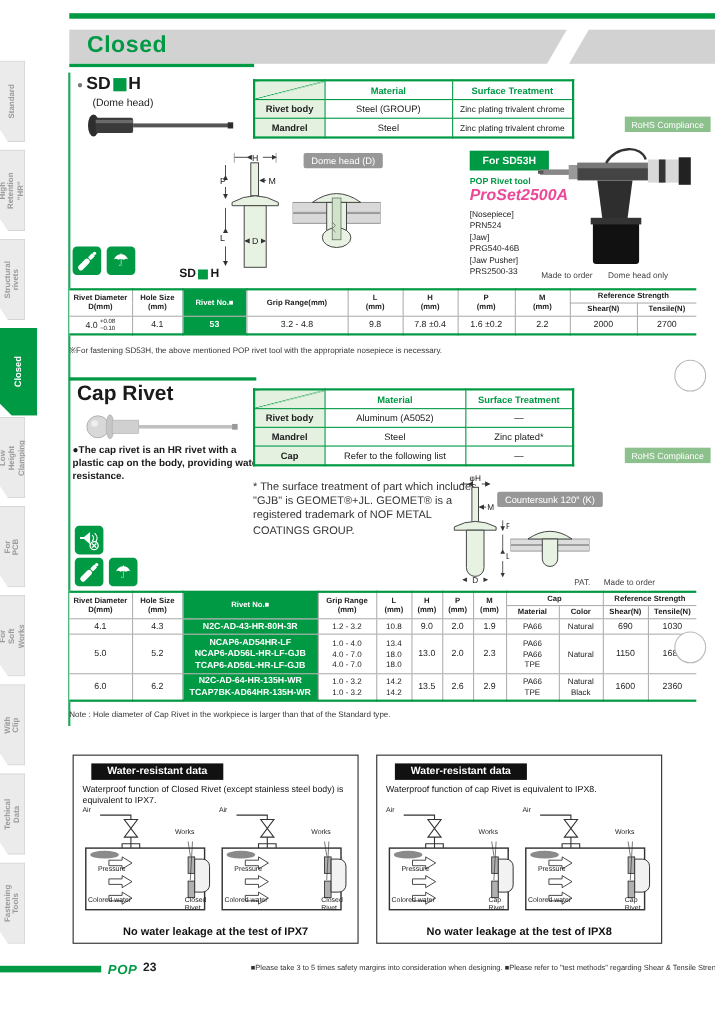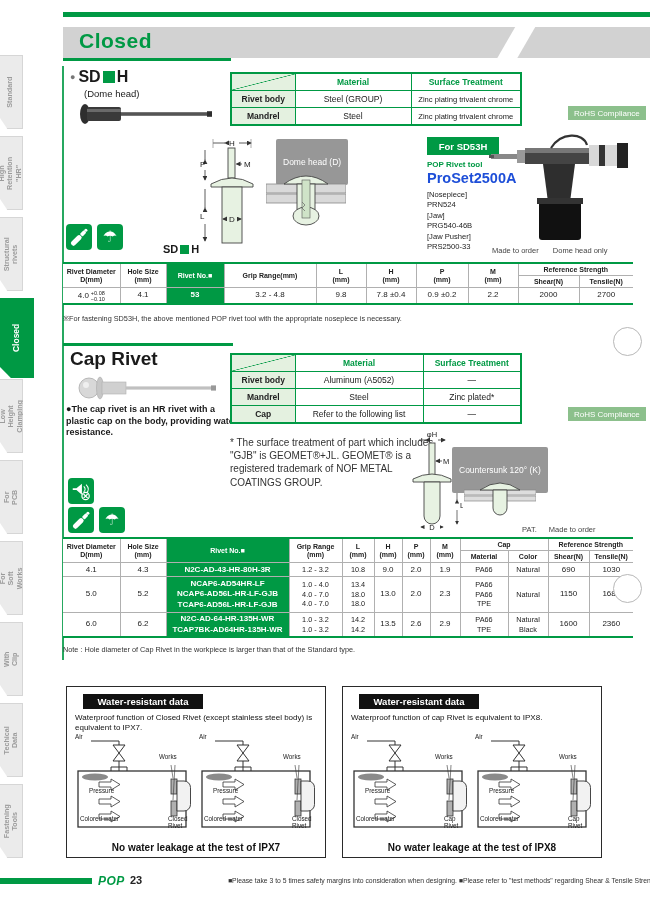--- a/index.html
+++ b/index.html
@@ -16,21 +16,21 @@
   
   .side-tab{position:absolute;left:0;width:22px;height:72px;background:#ebebeb;border:1px solid #d6d6d6;border-left:none;
             display:flex;align-items:center;justify-content:center;
             clip-path:polygon(0 0,100% 0,100% 100%,32% 100%,0 calc(100% - 11px));}
   .side-tab .lbl{transform:rotate(-90deg);width:66px;font-size:7.2px;line-height:1.15;text-align:center;color:#9b9b9b;font-weight:bold;}
   .side-tab.active{width:34px;height:80px;background:#009944;border:none;}
   .side-tab.active .lbl{color:#fff;font-size:8.5px;}
   
   .gsq{display:inline-block;width:12px;height:12px;background:#009944;margin:0 2px;}
   .gsq.small{width:9px;height:9px;}
-  .badge-gray{background:#979797;color:#fff;font-size:8.5px;padding:18px 7px;border-radius:2px;white-space:nowrap;}
+  .badge-gray{background:#979797;color:#fff;font-size:8.5px;padding:2px 7px;border-radius:2px;white-space:nowrap;}
   .rohs{background:#8cc08c;color:#fff;font-size:8px;padding:2.5px 6px;white-space:nowrap;margin-left:41px;}
   .gicon{position:absolute;width:26px;height:26px;background:#009944;border-radius:4px;
          display:flex;align-items:center;justify-content:center;}
   .gicon .uml{color:#fff;font-size:16px;line-height:1;font-family:"DejaVu Sans",sans-serif;}
   .pre{white-space:pre-line;}
   
   .mtab{position:absolute;border-collapse:collapse;table-layout:fixed;width:290px;font-size:8.5px;background:#fff;border:2px solid #009944;}
   .mtab td{border:1px solid #009944;height:16px;text-align:center;vertical-align:middle;padding:0 2px;}
   .mtab .mh{color:#009944;font-weight:bold;}
   .mtab .ml{background:#e4f1e0;font-weight:bold;color:#222;}
@@ -45,21 +45,21 @@
   .dtab th{font-size:7px;font-weight:bold;color:#222;line-height:1.15;}
   .dtab td{font-size:8px;color:#222;line-height:1.3;}
   .gcell{background:#009944;color:#fff !important;}
   .code{font-size:6.9px;font-weight:bold;line-height:1.5;}
   .tolwrap{display:inline-flex;flex-direction:column;font-size:5.5px;line-height:1.1;vertical-align:middle;margin-left:2px;text-align:left;}
   .tnote{position:absolute;font-size:7.3px;color:#333;}
   
   #tool-for{left:427px;top:137px;width:72px;height:18px;background:#009944;color:#fff;
             font-size:9.5px;font-weight:bold;display:flex;align-items:center;justify-content:center;}
   #tool-kind{left:427px;top:160px;font-size:8px;font-weight:bold;color:#009944;}
-  #tool-name{left:427px;top:170px;font-size:14.5px;font-weight:bold;color:#1d4ed8;}
+  #tool-name{left:427px;top:170px;font-size:14.5px;font-weight:bold;color:#ec4899;font-style:italic;}
   .tool-line{position:absolute;left:427px;font-size:7.6px;color:#222;}
   
   .wbox{position:absolute;width:258px;height:170px;border:1.5px solid #2a2a2a;background:#fff;}
   .whead{position:absolute;left:16px;top:7px;width:120px;height:15px;background:#111;color:#fff;
          font-size:9.5px;font-weight:bold;display:flex;align-items:center;justify-content:center;}
   .wdesc{position:absolute;left:8px;top:26px;width:244px;font-size:8px;line-height:1.25;color:#111;}
   .wdiag{position:absolute;width:120px;height:98px;}
   .wl{position:absolute;font-size:6.3px;color:#222;white-space:nowrap;}
   .wl.wr{white-space:normal;width:26px;line-height:1.15;}
   .wres{position:absolute;left:0;right:0;bottom:4px;text-align:center;font-size:10px;font-weight:bold;color:#111;}
@@ -311,21 +311,21 @@
           <span>4.0</span><span class="tolwrap">
               <span>+0.08</span>
               <span>−0.10</span>
             </span>
         </td>
         <td>4.1</td>
         <td class="gcell" style="font-weight:bold">53</td>
         <td>3.2 - 4.8</td>
         <td>9.8</td>
         <td>7.8 ±0.4</td>
-        <td>0.9 ±0.2</td>
+        <td>1.6 ±0.2</td>
         <td>2.2</td>
         <td>2000</td>
         <td>2700</td>
       </tr>
     </tbody>
   </table>
   <div class="tnote" style="left:63px;top:313px">※For fastening SD53H, the above mentioned POP rivet tool with the appropriate nosepiece is necessary.</div>
 
   <div class="abs" style="left:63px;top:343px;width:170px;height:3px;background:#009944;"></div>
   <div class="abs" style="left:70px;top:348px;font-size:19px;font-weight:bold;">Cap Rivet</div>

